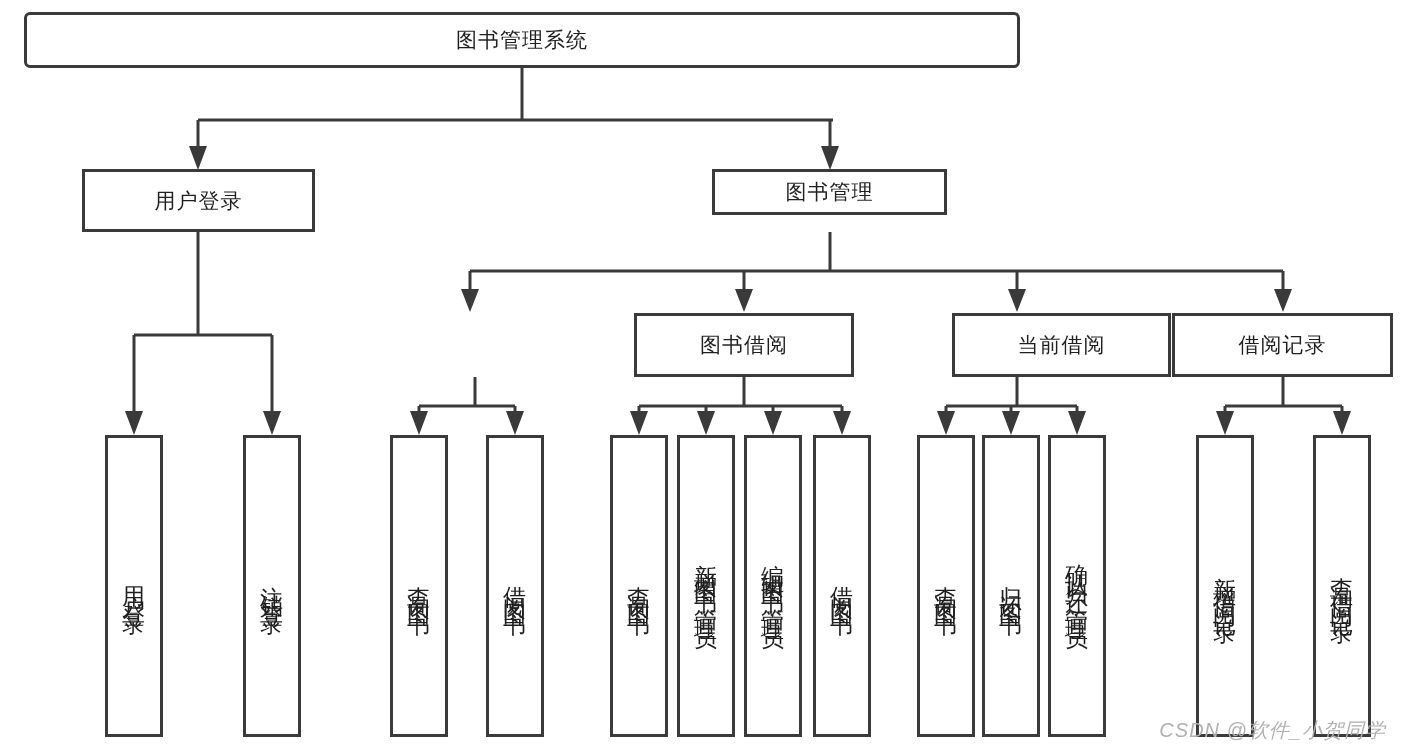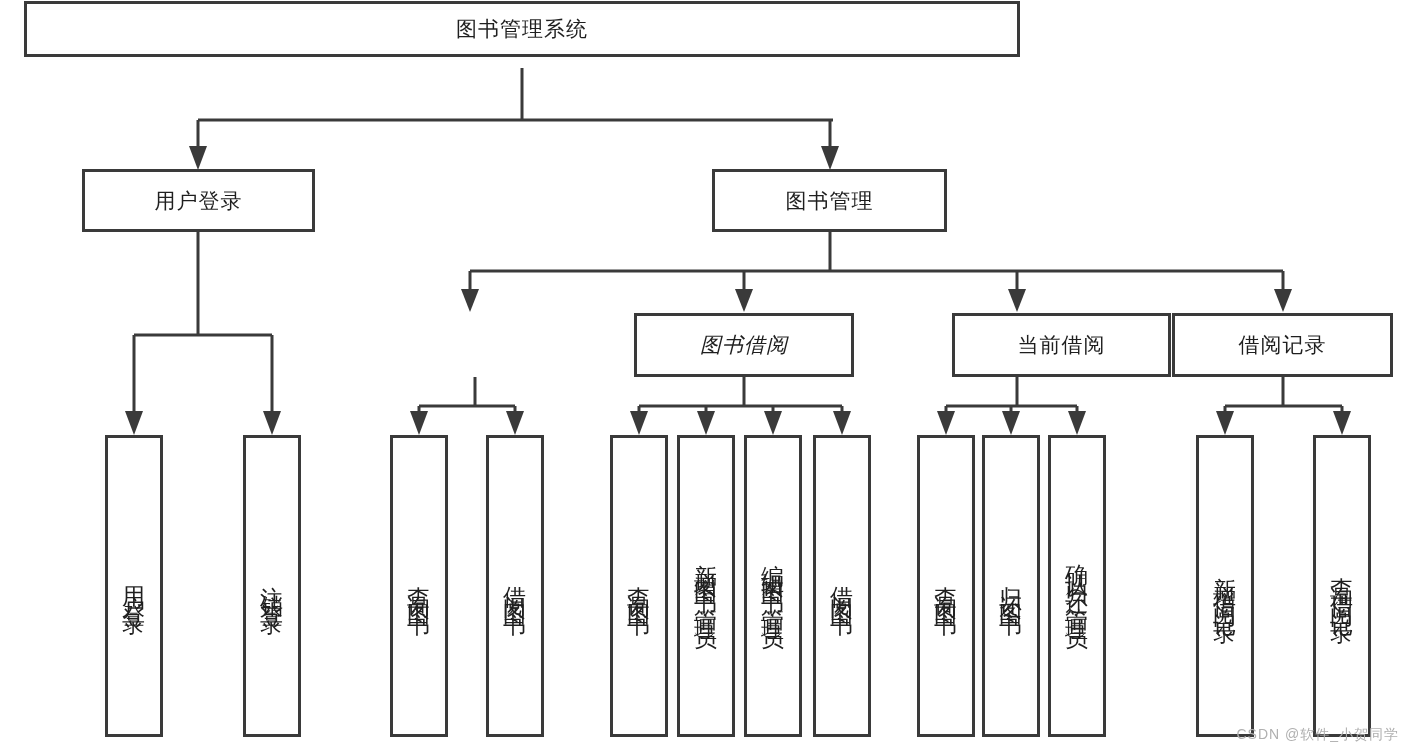--- a/index.html
+++ b/index.html
@@ -46,26 +46,27 @@
     width: 58px;
     height: 302px;
     writing-mode: vertical-rl;
     text-align: center;
     line-height: 52px;
     font-size: 23px;
     letter-spacing: 9px;
   }
   .watermark {
     position: absolute;
-    right: 6px;
+    right: 19px;
     bottom: 3px;
-    font-size: 14px;
+    font-size: 20px;
     letter-spacing: 1px;
     color: var(--watermark, #b0b0b0);
     white-space: nowrap;
+    font-style: italic;
   }
 </style>
 </head>
 <body>
 
 <div id="stage" style="--line: #3a3a3a; --text: #1f1f1f; --watermark: #b0b0b0; --bg: #ffffff;">
 
   <svg class="connector" width="1405" height="747" viewBox="0 0 1405 747" xmlns="http://www.w3.org/2000/svg">
     <g>
       <path d="M522 68 V120 M198 120 H833 M198 120 V150 M830 120 V150
@@ -92,26 +93,26 @@
       <polygon points="764,411 782,411 773,435"></polygon>
       <polygon points="833,411 851,411 842,435"></polygon>
       <polygon points="937,411 955,411 946,435"></polygon>
       <polygon points="1002,411 1020,411 1011,435"></polygon>
       <polygon points="1068,411 1086,411 1077,435"></polygon>
       <polygon points="1216,411 1234,411 1225,435"></polygon>
       <polygon points="1333,411 1351,411 1342,435"></polygon>
     </g>
   </svg>
 
-  <div class="node hnode" style="left:24px; top:1px; width:996px; height:56px;">图书管理系统</div>
+  <div class="node hnode" style="left:24px; top:12px; width:996px; height:56px;border-radius:6px;">图书管理系统</div>
 
   <div class="node hnode" style="left:82px; top:169px; width:233px; height:63px;">用户登录</div>
-  <div class="node hnode" style="left:712px; top:169px; width:235px; height:63px;">图书管理</div>
+  <div class="node hnode" style="left:712px; top:169px; width:235px; height:46px;">图书管理</div>
 
-  <div class="node hnode" style="left:634px; top:313px; width:220px; height:64px;font-style:italic;">图书借阅</div>
+  <div class="node hnode" style="left:634px; top:313px; width:220px; height:64px;">图书借阅</div>
   <div class="node hnode" style="left:908px; top:313px; width:219px; height:64px;margin-left:44px;">当前借阅</div>
   <div class="node hnode" style="left:1172px; top:313px; width:221px; height:64px;">借阅记录</div>
 
   <div class="node vnode" style="left:105px;">用户登录</div>
   <div class="node vnode" style="left:243px;">注销登录</div>
 
   <div class="node vnode" style="left:390px;">查询图书</div>
   <div class="node vnode" style="left:486px;">借阅图书</div>
 
   <div class="node vnode" style="left:610px;">查询图书</div>

